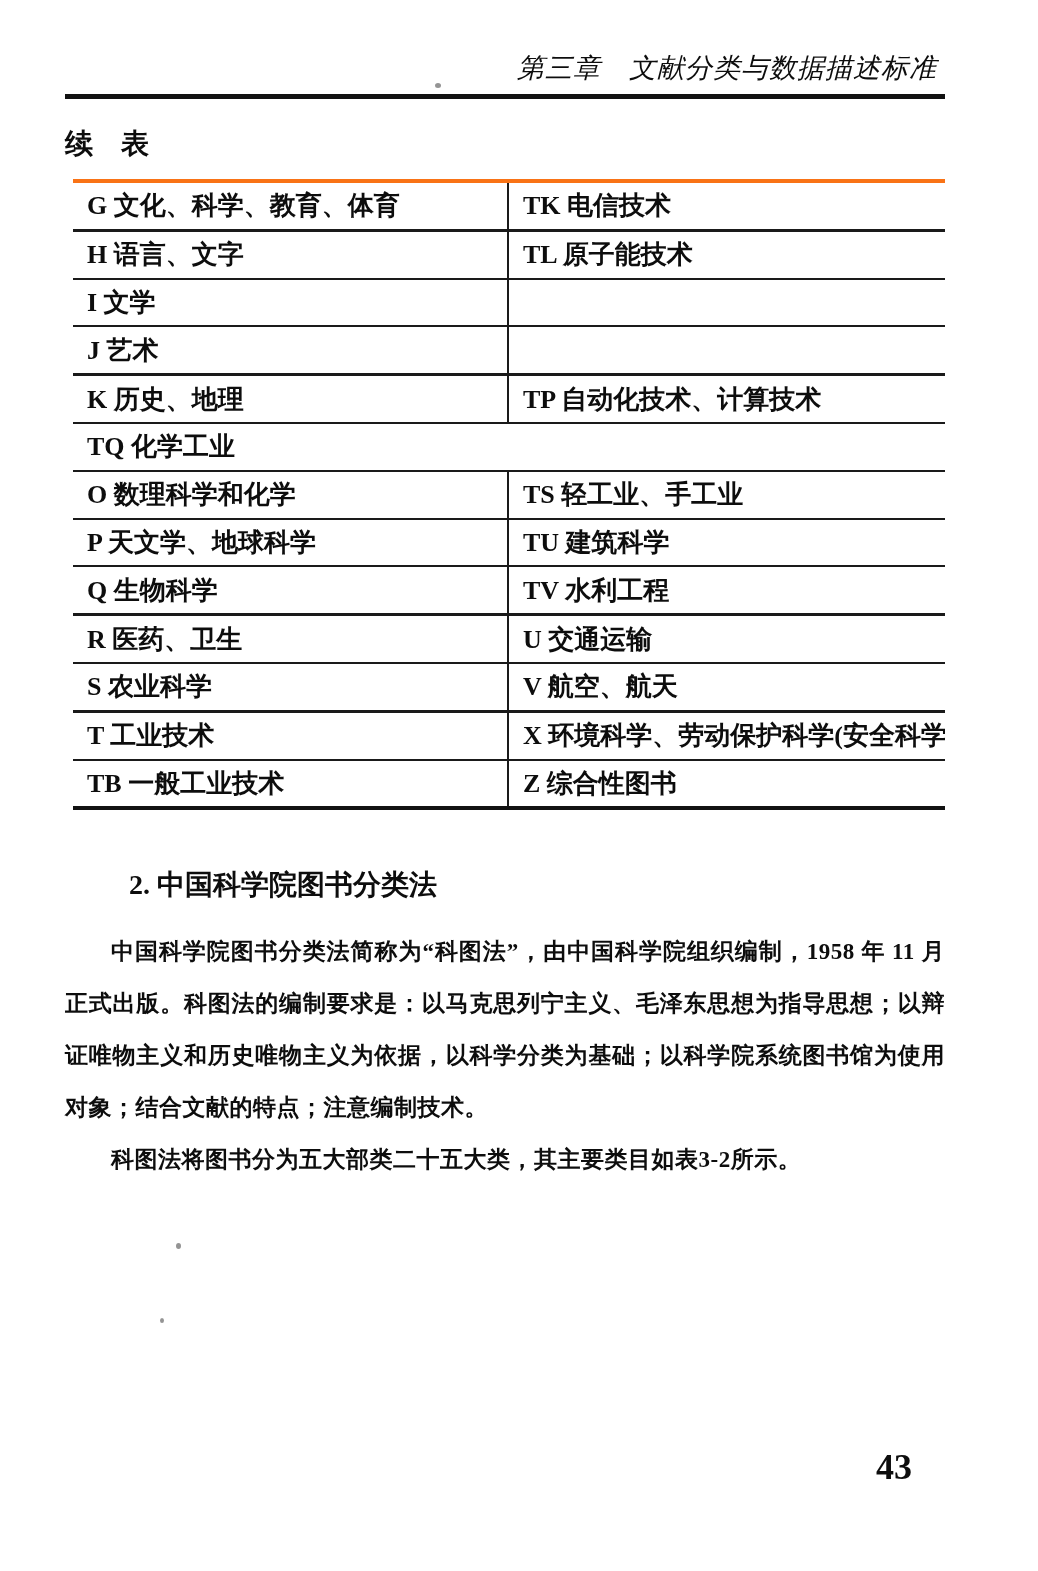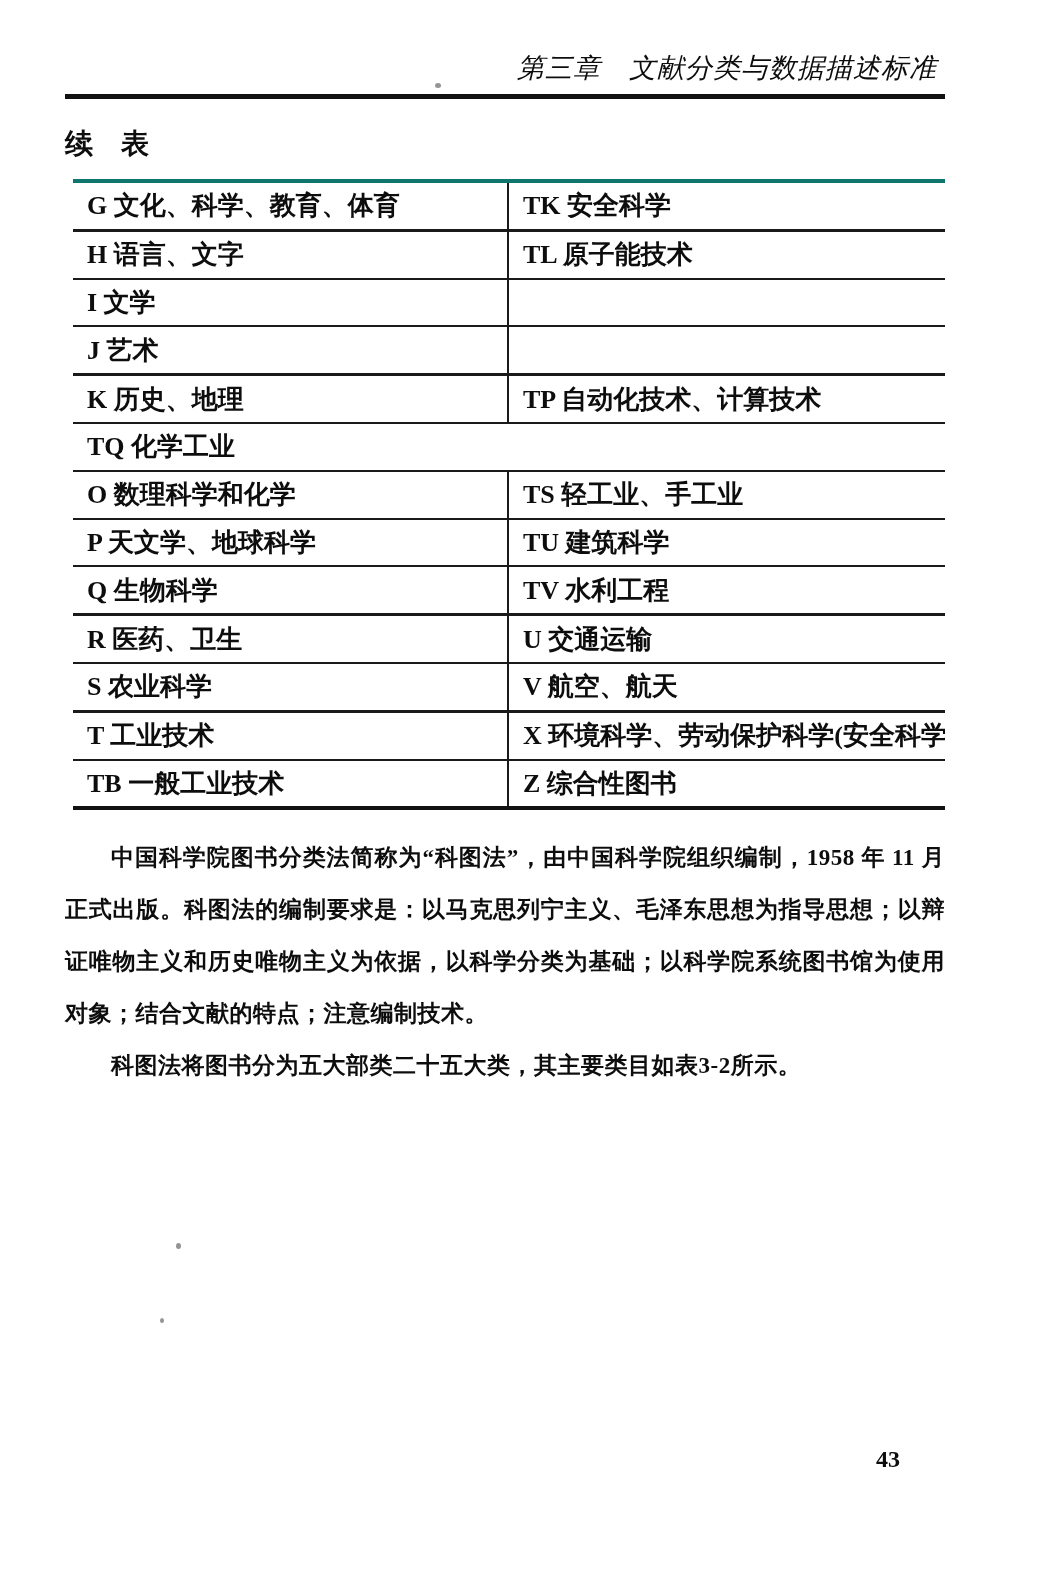--- a/index.html
+++ b/index.html
@@ -42,21 +42,21 @@
     font-weight: bold;
     font-size: 28px;
     margin-top: 26px;
     padding-right: 58px;
     white-space: nowrap;
   }
   
   .tbl {
     margin-top: 16px;
     margin-left: 8px;
-    border-top: 4px solid #0f766e;
+    border-top: 4px solid #f97316;
     border-bottom: 4px solid #121212;
     text-align: center;
   }
   .trow {
     display: flex;
     height: 45.8px;
     border-bottom: 2px solid #1a1a1a;
   }
   .trow.thick { border-bottom-width: 3px; }
   .trow:last-child { border-bottom: none; }
@@ -94,21 +94,21 @@
     text-indent: 2em;
     letter-spacing: 0.5px;
   }
   .para.first { margin-top: 22px; }
   
   .page-number {
     position: absolute;
     left: 876px;
     top: 1446px;
     font-weight: bold;
-    font-size: 24px;
+    font-size: 36px;
   }
   
   .speck {
     position: absolute;
     background: #5a5a5a;
     border-radius: 50%;
     opacity: 0.65;
   }
   .speck.s1 { left: 435px; top: 83px;  width: 6px; height: 5px; }
   .speck.s2 { left: 176px; top: 1243px; width: 5px; height: 6px; }
@@ -120,21 +120,21 @@
 <div class="page">
 
   <div class="chapter-header">第三章　文献分类与数据描述标准</div>
   <div class="header-rule"></div>
 
   <div class="cont-label">续　表</div>
 
   <div class="tbl">
     <div class="trow thick">
       <div class="tcell left">G 文化、科学、教育、体育</div>
-      <div class="tcell right">TK 安全科学</div>
+      <div class="tcell right">TK 电信技术</div>
     </div>
     <div class="trow">
       <div class="tcell left">H 语言、文字</div>
       <div class="tcell right">TL 原子能技术</div>
     </div>
     <div class="trow">
       <div class="tcell left">I 文学</div>
     </div>
     <div class="trow thick">
       <div class="tcell left">J 艺术</div>
@@ -169,20 +169,21 @@
     <div class="trow">
       <div class="tcell left">T 工业技术</div>
       <div class="tcell right">X 环境科学、劳动保护科学(安全科学)</div>
     </div>
     <div class="trow">
       <div class="tcell left">TB 一般工业技术</div>
       <div class="tcell right">Z 综合性图书</div>
     </div>
   </div>
 
+  <div class="section-heading">2. 中国科学院图书分类法</div>
 
   <p class="para first">中国科学院图书分类法简称为“科图法”，由中国科学院组织编制，1958 年 11 月正式出版。科图法的编制要求是：以马克思列宁主义、毛泽东思想为指导思想；以辩证唯物主义和历史唯物主义为依据，以科学分类为基础；以科学院系统图书馆为使用对象；结合文献的特点；注意编制技术。</p>
   <p class="para">科图法将图书分为五大部类二十五大类，其主要类目如表3-2所示。</p>
 
 </div>
 
 <div class="page-number">43</div>
 
 <div class="speck s1"></div>
 <div class="speck s2"></div>

